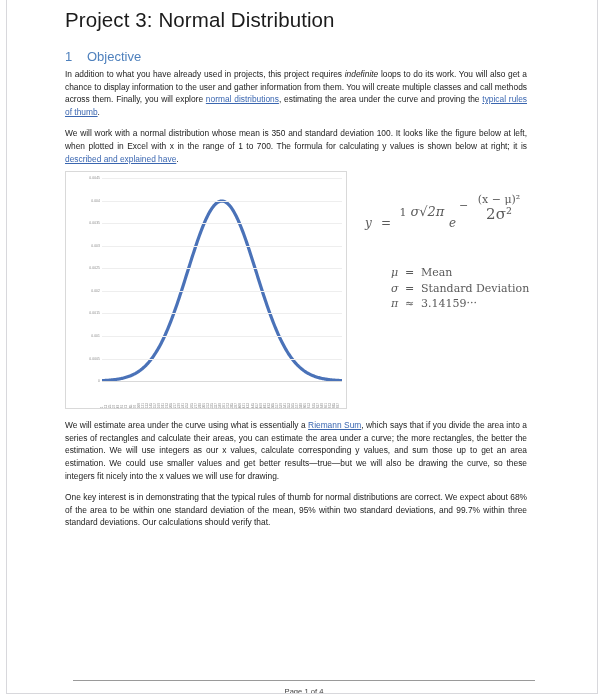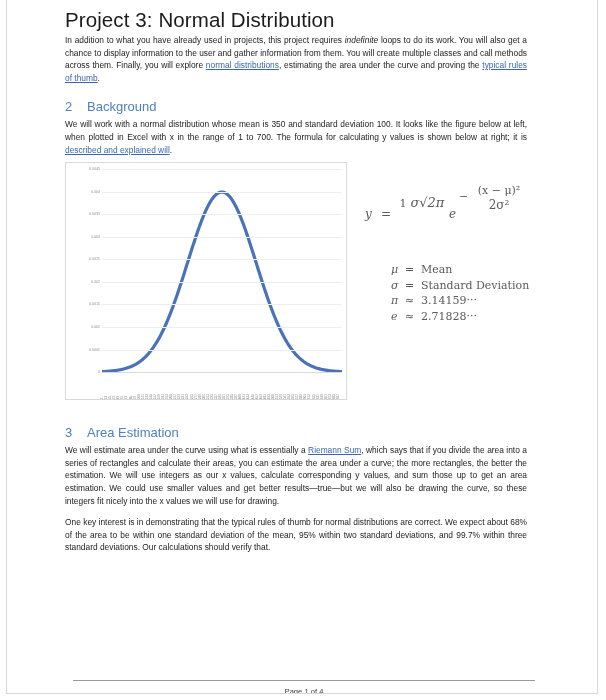--- a/index.html
+++ b/index.html
@@ -139,24 +139,24 @@
   .frac .bar { height: 1px; background: #5a5a5a; margin: 1px 0; }
   .frac .bot { font-size: 13px; line-height: 13px; font-style: italic; }
   .fe-e { position:absolute; left: 88px; top: 19px; font-style: italic; font-size: 12px;}
   .fe-minus { position:absolute; left: 98px; top: 2px; font-size: 11px; }
   .expfrac {
     position: absolute; left: 106px; top: -5px;
     text-align: center; width: 64px;
   }
   .expfrac .top { font-size: 11px; line-height: 14px; }
   .expfrac .bar { height: 1px; background: #5a5a5a; margin: 1px 0; }
-  .expfrac .bot { font-size: 12px; line-height: 14px; }
+  .expfrac .bot { font-size: 15px; line-height: 14px; }
 
   .legend {
-    margin-top: 24px;
+    margin-top: 18px;
     margin-left: 30px;
     font-size: 11px;
     line-height: 15.5px;
     color: #5a5a5a;
   }
   .legend .row { white-space: nowrap; }
   .legend .sym { display: inline-block; width: 14px; font-style: italic; }
   .legend .rel { display: inline-block; width: 16px; }
 
   
@@ -176,26 +176,26 @@
 </style>
 </head>
 <body>
 
 <div class="page">
 
   <div class="content">
 
     <h1 class="doc-title">Project 3:  Normal Distribution</h1>
 
+    <div class="h2">
+      <span class="num">1</span><span>Objective</span>
+    </div>
     <p class="body"><span>In addition to what you have already used in projects, this project requires </span><em>indefinite</em><span> loops to do its work. You will also get a chance to display information to the user and gather information from them. You will create multiple classes and call methods across them.  Finally, you will explore </span><a class="lnk" href="#">normal distributions</a><span>, estimating the area under the curve and proving the </span><a class="lnk" href="#">typical rules of thumb</a><span>.</span></p>
 
-    <div class="h2">
-      <span class="num">2</span><span>Background</span>
-    </div>
-    <p class="body tight"><span>We will work with a normal distribution whose mean is 350 and standard deviation 100.  It looks like the figure below at left, when plotted in Excel with x in the range of 1 to 700.  The formula for calculating y values is shown below at right; it is </span><a class="lnk" href="#">described and explained will</a><span>.</span></p>
+    <p class="body tight"><span>We will work with a normal distribution whose mean is 350 and standard deviation 100.  It looks like the figure below at left, when plotted in Excel with x in the range of 1 to 700.  The formula for calculating y values is shown below at right; it is </span><a class="lnk" href="#">described and explained have</a><span>.</span></p>
 
     <div class="figband">
 
       <div class="chartbox">
         <div class="chart-inner">
           <div class="ylabels" id="ylabels">
               <div class="ylab" style="top: 6px;">0.0045</div>
               <div class="ylab" style="top: 28.56px;">0.004</div>
               <div class="ylab" style="top: 51.11px;">0.0035</div>
               <div class="ylab" style="top: 73.67px;">0.003</div>
@@ -299,29 +299,25 @@
           <span class="expfrac">
             <span class="top">(x − μ)²</span>
             <span class="bar"></span>
             <span class="bot">2σ²</span>
           </span>
         </div>
         <div class="legend" id="legend">
             <div class="row"><span class="sym">μ</span><span class="rel">=</span><span>Mean</span></div>
             <div class="row"><span class="sym">σ</span><span class="rel">=</span><span>Standard Deviation</span></div>
             <div class="row"><span class="sym">π</span><span class="rel">≈</span><span>3.14159···</span></div>
-            <div class="row"><span class="sym">e</span><span class="rel">≈</span><span>2.71828···</span></div>
           </div>
       </div>
 
     </div>
 
-    <div class="h2">
-      <span class="num">3</span><span>Area Estimation</span>
-    </div>
     <p class="body"><span>We will estimate area under the curve using what is essentially a </span><a class="lnk" href="#">Riemann Sum</a><span>, which says that if you divide the area into a series of rectangles and calculate their areas, you can estimate the area under a curve; the more rectangles, the better the estimation.  We will use integers as our x values, calculate corresponding y values, and sum those up to get an area estimation.  We could use smaller values and get better results—true—but we will also be drawing the curve, so these integers fit nicely into the x values we will use for drawing.</span></p>
     <p class="body">One key interest is in demonstrating that the typical rules of thumb for normal distributions are correct.  We expect about 68% of the area to be within one standard deviation of the mean, 95% within two standard deviations, and 99.7% within three standard deviations.  Our calculations should verify that.</p>
 
   </div>
 
   <div class="footer">
     <hr>
     <div class="ptext">Page 1 of 4</div>
   </div>
 

